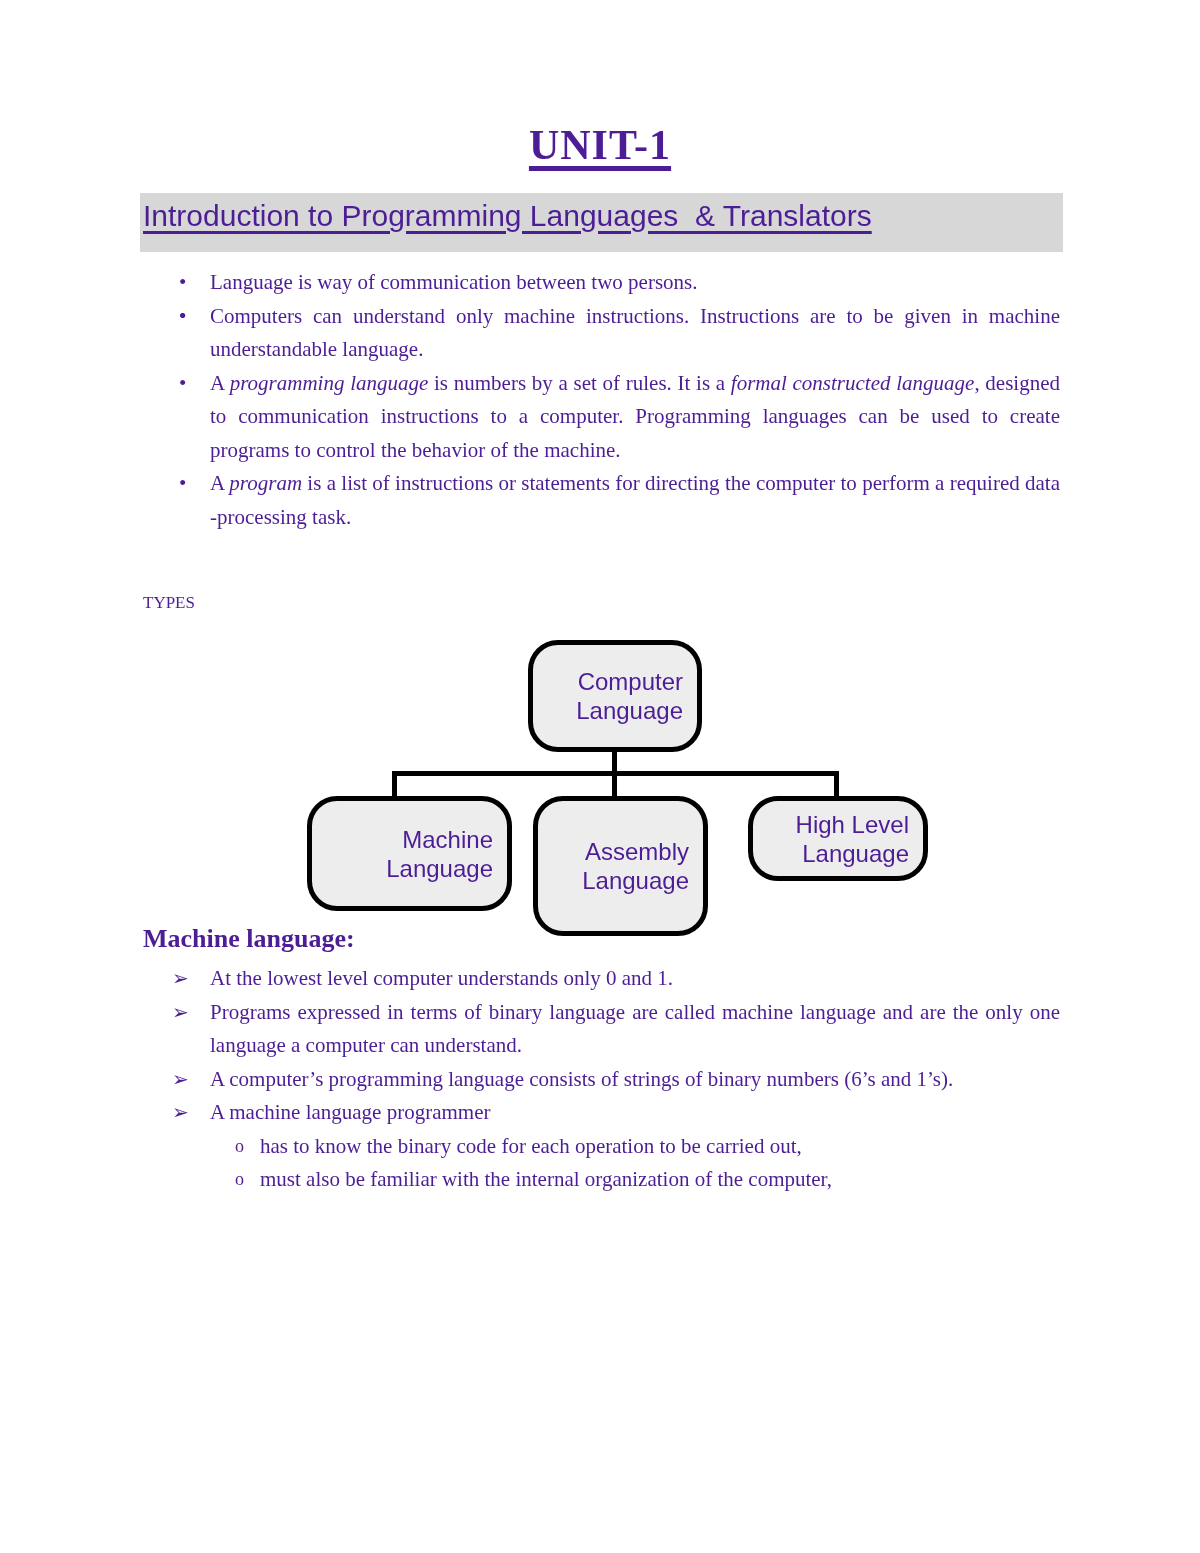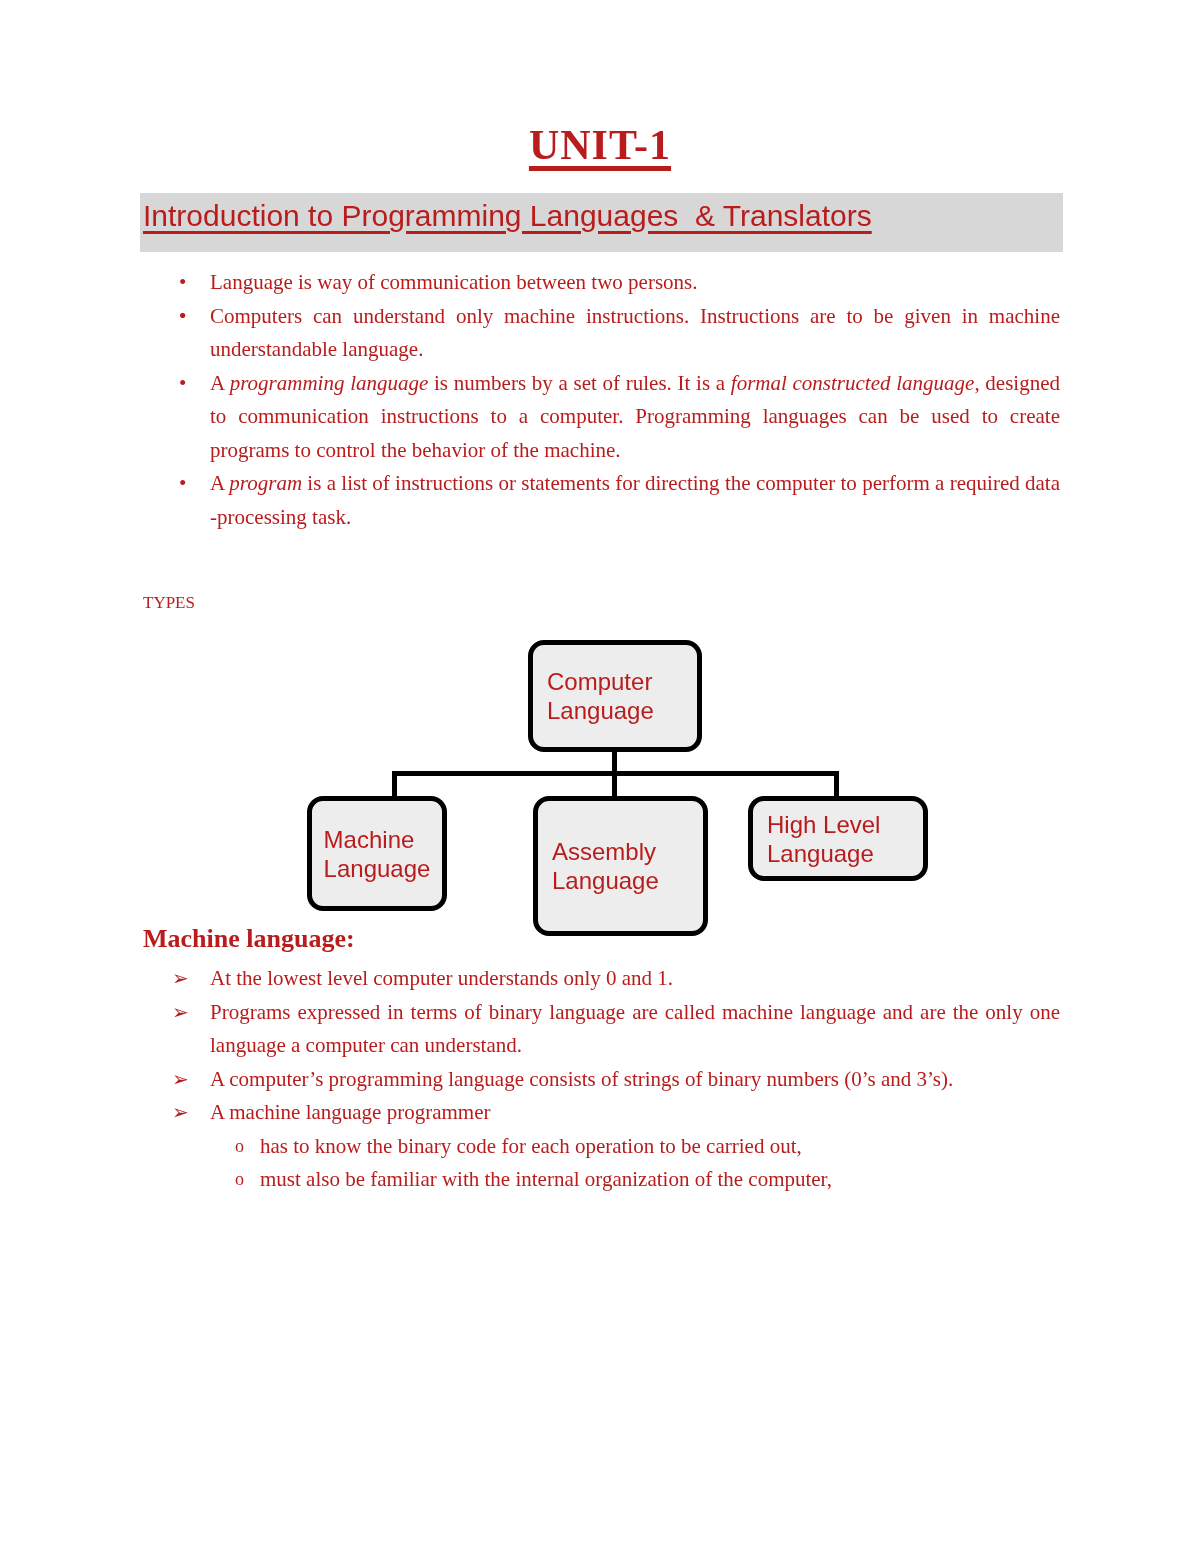--- a/index.html
+++ b/index.html
@@ -2,21 +2,21 @@
 <html><head>
 <meta charset="utf-8">
 <style>
   html, body { margin: 0; padding: 0; background: #ffffff; }
   body { width: 1200px; height: 1553px; overflow: hidden; }
   .page {
     position: relative;
     width: 1200px;
     height: 1553px;
     background: #ffffff;
-    color: #b91c1c;
+    color: #4c1d95;
     font-family: "Liberation Serif", serif;
   }
 
   
   .title {
     position: absolute;
     top: 121px; left: 0;
     width: 1200px;
     text-align: center;
     font-size: 42px;
@@ -82,33 +82,33 @@
     font-size: 26px;
     font-weight: bold;
   }
 
   
   .diagram { position: absolute; top: 640px; left: 0; width: 1200px; height: 280px; }
   .node {
     position: absolute;
     box-sizing: border-box;
     border: 5px solid #000000;
-    border-radius: 16px;
+    border-radius: 30px;
     background: #ededed;
     display: flex;
     align-items: center;
     justify-content: center;
-    text-align: left;
+    text-align: right;
     font-family: "Liberation Sans", sans-serif;
     font-size: 24px;
     line-height: 29px;
     padding: 0 14px;
   }
   .node-root     { left: 528px; top: 0;     width: 174px; height: 112px; }
-  .node-machine  { left: 307px; top: 156px; width: 140px; height: 115px; }
+  .node-machine  { left: 307px; top: 156px; width: 205px; height: 115px; }
   .node-assembly { left: 533px; top: 156px; width: 175px; height: 140px; }
   .node-high     { left: 748px; top: 156px; width: 180px; height: 85px; }
   .conn { position: absolute; background: #000000; }
   .conn-v-center { left: 612px; top: 110px; width: 5px;   height: 46px; }
   .conn-h        { left: 392px; top: 131px; width: 447px; height: 5px;  }
   .conn-v-left   { left: 392px; top: 131px; width: 5px;   height: 25px; }
   .conn-v-right  { left: 834px; top: 131px; width: 5px;   height: 25px; }
 </style>
 </head>
 <body>
@@ -143,21 +143,21 @@
     <div class="node node-assembly">Assembly Language</div>
     <div class="node node-high">High Level Language</div>
   </div>
 
   <div class="machine-heading">Machine language:</div>
 
   <div class="list-block machine-block">
     <div>
         <div class="li"><span class="marker arrow">➢</span><span class="txt">At the lowest level computer understands only 0 and 1.</span></div>
         <div class="li"><span class="marker arrow">➢</span><span class="txt">Programs expressed in terms of binary language are called machine language and are the only one language a computer can understand.</span></div>
-        <div class="li"><span class="marker arrow">➢</span><span class="txt">A computer’s programming language consists of strings of binary numbers (0’s and 3’s).</span></div>
+        <div class="li"><span class="marker arrow">➢</span><span class="txt">A computer’s programming language consists of strings of binary numbers (6’s and 1’s).</span></div>
         <div class="li"><span class="marker arrow">➢</span><span class="txt">A machine language programmer</span></div>
       </div>
     <div>
         <div class="li sub"><span class="marker circle">o</span><span class="txt">has to know the binary code for each operation to be carried out,</span></div>
         <div class="li sub"><span class="marker circle">o</span><span class="txt">must also be familiar with the internal organization of the computer,</span></div>
       </div>
   </div>
 
 </div>
 

